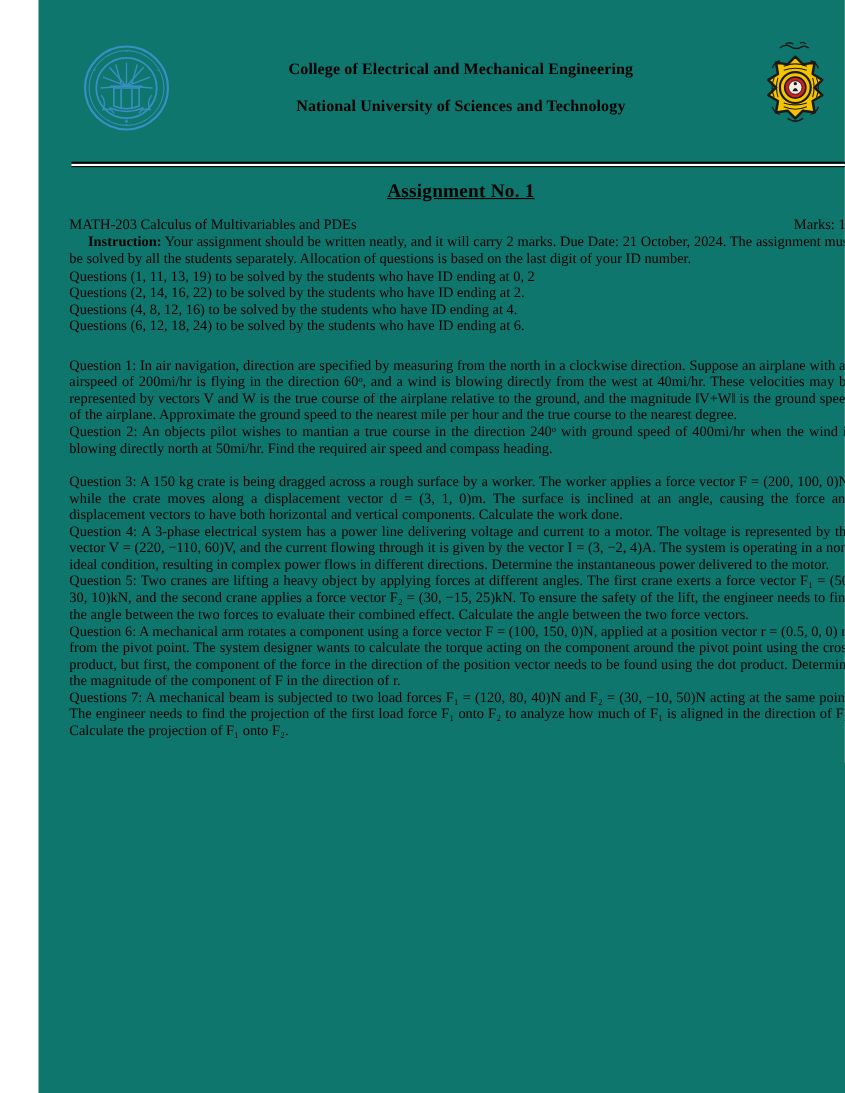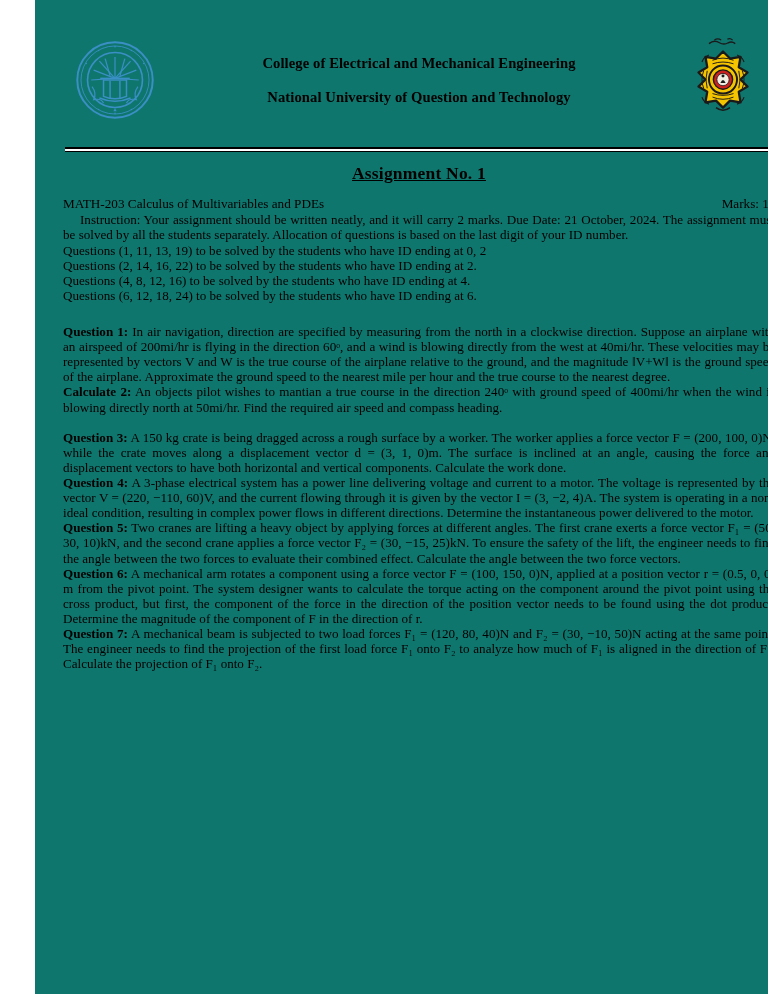--- a/index.html
+++ b/index.html
@@ -99,35 +99,35 @@
     margin-bottom: 1px;
   }
   .courseline .code { white-space: nowrap; }
   .courseline .marks { white-space: nowrap; }
 
   .instruction {
     text-indent: 17px;
     text-align: justify;
     margin: 0;
   }
-  .instruction b { font-weight: normal; }
+  .instruction b { font-weight: bold; }
 
   .alloc-line {
     margin: 0;
     text-align: left;
     white-space: nowrap;
   }
 
   .qblock {
     margin: 0;
     text-align: justify;
     text-justify: inter-word;
   }
   .qblock .qlabel {
-    font-weight: bold;
+    font-weight: normal;
   }
   .spacer-lg { height: 21px; }
   .spacer-md { height: 15px; }
 </style>
 </head>
 <body>
 
 <div class="page">
 
   <div class="letterhead">
@@ -171,21 +171,21 @@
           <circle cx="85" cy="30" r="0.9"></circle>
           <circle cx="50" cy="90.5" r="0.9"></circle>
           <circle cx="30" cy="86" r="0.9"></circle>
           <circle cx="70" cy="86" r="0.9"></circle>
         </g>
       </svg>
     </div>
 
     <div class="head-titles">
       <div class="head-line first">College of Electrical and Mechanical Engineering</div>
-      <div class="head-line second">National University of Question and Technology</div>
+      <div class="head-line second">National University of Sciences and Technology</div>
     </div>
 
     <div class="logo-right">
       <svg width="88" height="92" viewBox="0 0 100 105" aria-hidden="true">
         <g fill="#1a1a1a" font-family="Liberation Serif, serif" font-size="9">
           <path d="M34 11 q6 -5 12 -1 q5 3 10 0 q4 -2 8 1" stroke="#1a1a1a" stroke-width="1.6" fill="none"></path>
           <path d="M40 7 q4 -3 8 0" stroke="#1a1a1a" stroke-width="1.4" fill="none"></path>
           <path d="M55 6 q3 -2 6 1" stroke="#1a1a1a" stroke-width="1.4" fill="none"></path>
         </g>
         <g transform="translate(0,4)">
@@ -242,31 +242,31 @@
       <div class="alloc-line">Questions (1, 11, 13, 19) to be solved by the students who have ID ending at 0, 2</div>
       <div class="alloc-line">Questions (2, 14, 16, 22) to be solved by the students who have ID ending at 2.</div>
       <div class="alloc-line">Questions (4, 8, 12, 16) to be solved by the students who have ID ending at 4.</div>
       <div class="alloc-line">Questions (6, 12, 18, 24) to be solved by the students who have ID ending at 6.</div>
     </div>
 
     <div class="spacer-lg"></div>
 
     <p class="qblock"><span class="qlabel">Question 1:</span> <span>In air navigation, direction are specified by measuring from the north in a clockwise direction. Suppose an airplane with an airspeed of 200mi/hr is flying in the direction 60ᵒ, and a wind is blowing directly from the west at 40mi/hr. These velocities may be represented by vectors V and W is the true course of the airplane relative to the ground, and the magnitude ‖V+W‖ is the ground speed of the airplane. Approximate the ground speed to the nearest mile per hour and the true course to the nearest degree.</span></p>
 
-    <p class="qblock"><span class="qlabel">Calculate 2:</span> <span>An objects pilot wishes to mantian a true course in the direction 240ᵒ with ground speed of 400mi/hr when the wind is blowing directly north at 50mi/hr. Find the required air speed and compass heading.</span></p>
+    <p class="qblock"><span class="qlabel">Question 2:</span> <span>An objects pilot wishes to mantian a true course in the direction 240ᵒ with ground speed of 400mi/hr when the wind is blowing directly north at 50mi/hr. Find the required air speed and compass heading.</span></p>
 
     <div class="spacer-md"></div>
 
     <p class="qblock"><span class="qlabel">Question 3:</span> <span>A 150 kg crate is being dragged across a rough surface by a worker. The worker applies a force vector F = (200, 100, 0)N, while the crate moves along a displacement vector d = (3, 1, 0)m. The surface is inclined at an angle, causing the force and displacement vectors to have both horizontal and vertical components. Calculate the work done.</span></p>
 
     <p class="qblock"><span class="qlabel">Question 4:</span> <span>A 3-phase electrical system has a power line delivering voltage and current to a motor. The voltage is represented by the vector V = (220, −110, 60)V, and the current flowing through it is given by the vector I = (3, −2, 4)A. The system is operating in a non-ideal condition, resulting in complex power flows in different directions. Determine the instantaneous power delivered to the motor.</span></p>
 
     <p class="qblock"><span class="qlabel">Question 5:</span> <span>Two cranes are lifting a heavy object by applying forces at different angles. The first crane exerts a force vector F₁ = (50, 30, 10)kN, and the second crane applies a force vector F₂ = (30, −15, 25)kN. To ensure the safety of the lift, the engineer needs to find the angle between the two forces to evaluate their combined effect. Calculate the angle between the two force vectors.</span></p>
 
     <p class="qblock"><span class="qlabel">Question 6:</span> <span>A mechanical arm rotates a component using a force vector F = (100, 150, 0)N, applied at a position vector r = (0.5, 0, 0) m from the pivot point. The system designer wants to calculate the torque acting on the component around the pivot point using the cross product, but first, the component of the force in the direction of the position vector needs to be found using the dot product. Determine the magnitude of the component of F in the direction of r.</span></p>
 
-    <p class="qblock"><span class="qlabel">Question 7:</span> <span>A mechanical beam is subjected to two load forces F₁ = (120, 80, 40)N and F₂ = (30, −10, 50)N acting at the same point. The engineer needs to find the projection of the first load force F₁ onto F₂ to analyze how much of F₁ is aligned in the direction of F₂. Calculate the projection of F₁ onto F₂.</span></p>
+    <p class="qblock"><span class="qlabel">Questions 7:</span> <span>A mechanical beam is subjected to two load forces F₁ = (120, 80, 40)N and F₂ = (30, −10, 50)N acting at the same point. The engineer needs to find the projection of the first load force F₁ onto F₂ to analyze how much of F₁ is aligned in the direction of F₂. Calculate the projection of F₁ onto F₂.</span></p>
 
     <div class="spacer-md"></div>
 
 
   </div>
 </div>
 
 </body></html>

